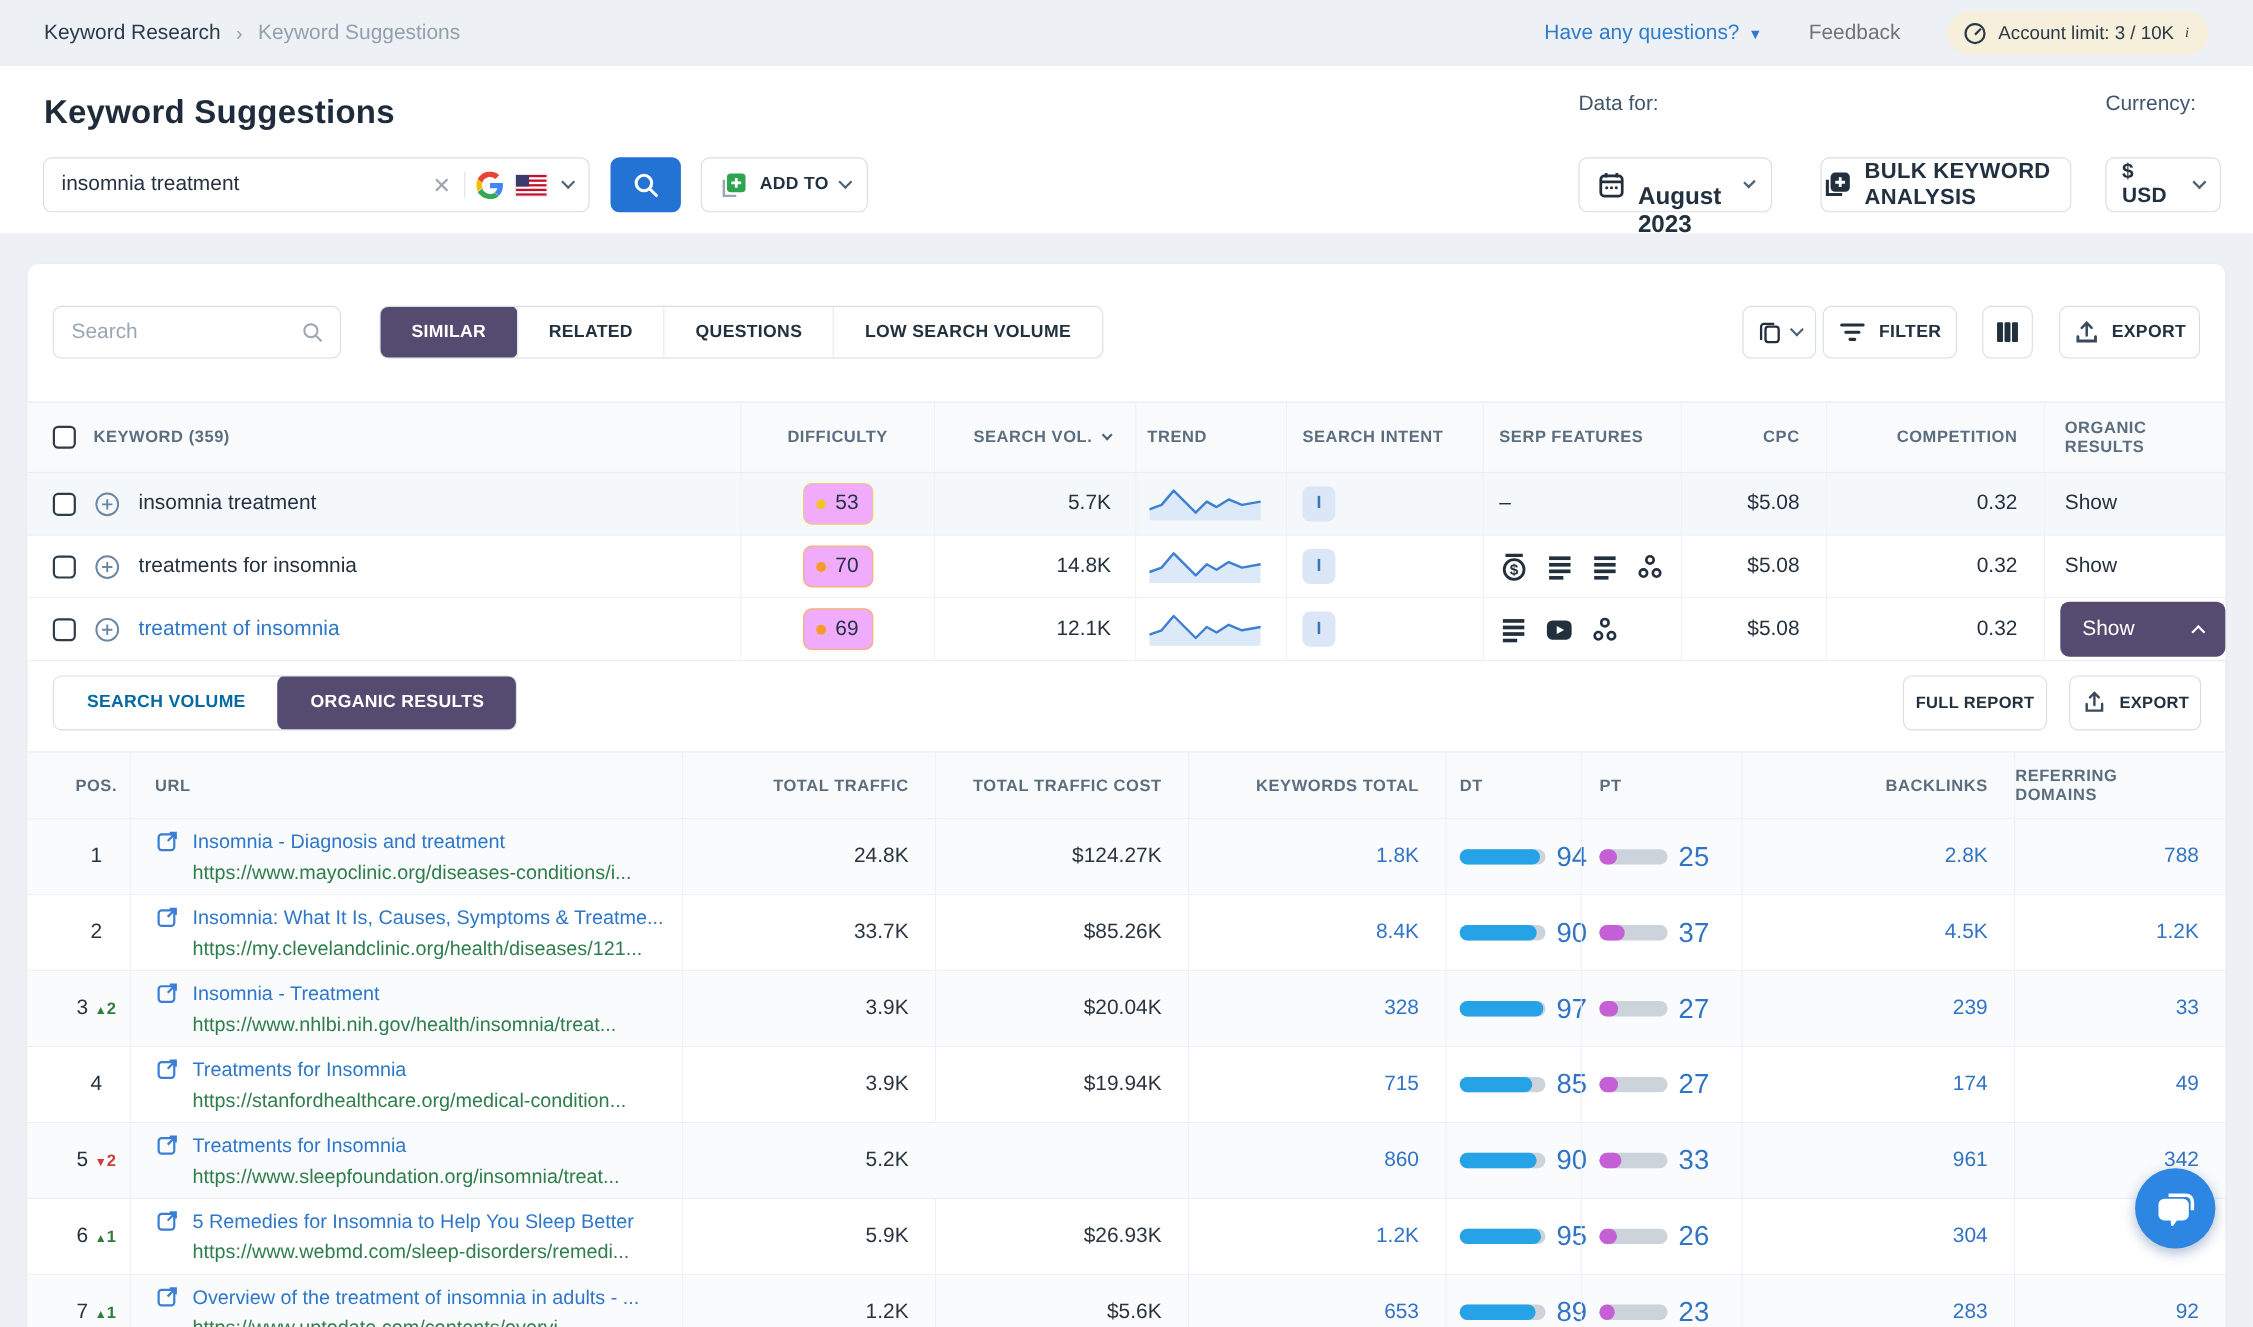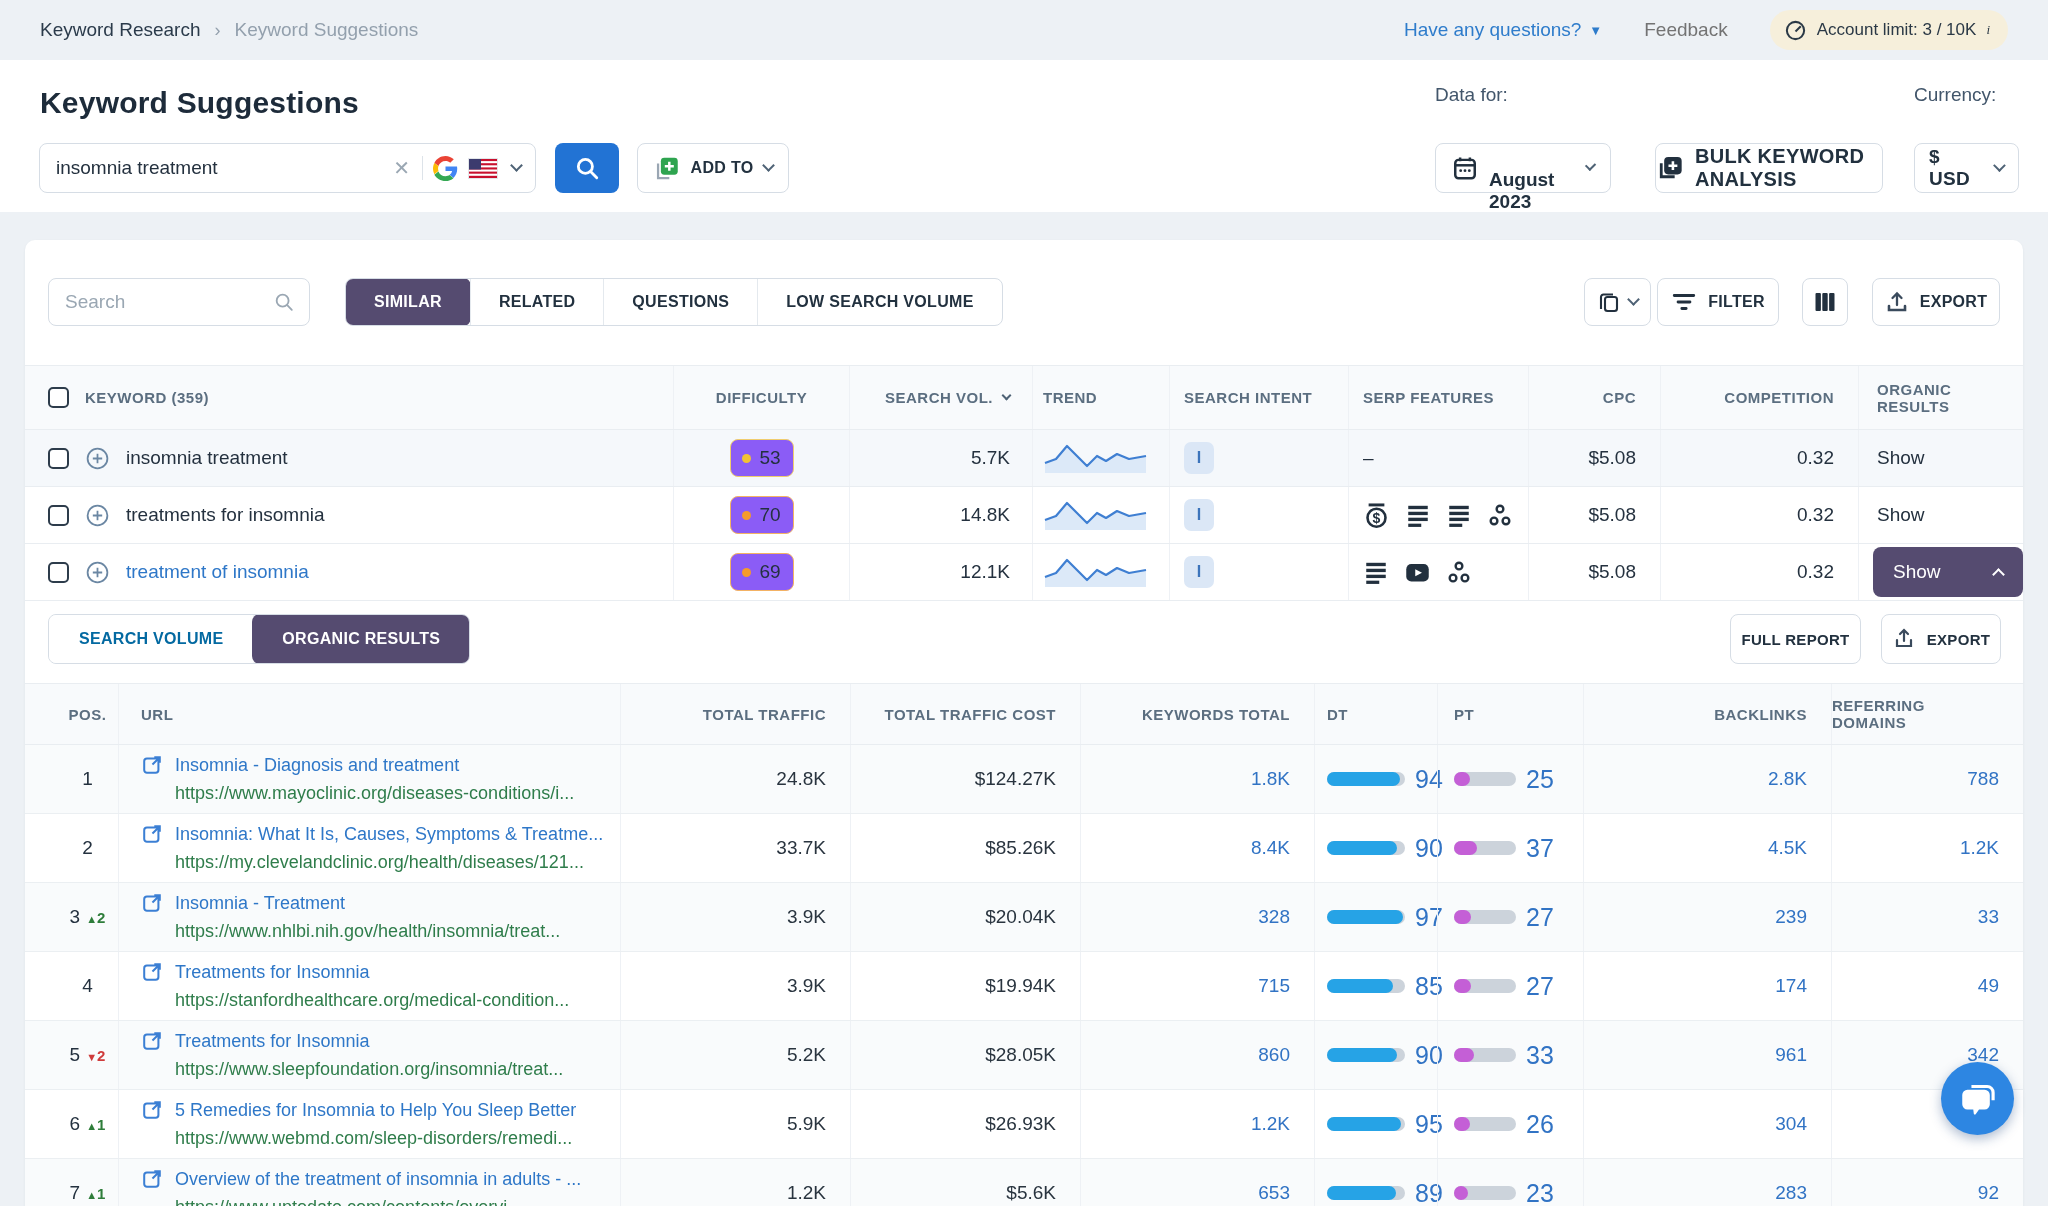--- a/index.html
+++ b/index.html
@@ -33,21 +33,21 @@
           transform:rotate(45deg); margin-top:-5px; }
   .chev.up { transform:rotate(-135deg); margin-top:5px; }
   .kw-input .chev { margin-left:14px; }
   .search-btn { position:absolute; left:555px; top:83px; width:64px; height:50px; background:#2273d4;
                 border-radius:8px; display:flex; align-items:center; justify-content:center; cursor:pointer; }
   .btn { background:#fff; border:1px solid #d6dde5; border-radius:8px; display:flex; align-items:center;
          justify-content:center; gap:11px; font-size:16px; font-weight:bold; color:#22313f; letter-spacing:.3px; cursor:pointer; }
   .addto-btn { position:absolute; left:637px; top:83px; width:152px; height:50px; }
   .field-label { position:absolute; font-size:19px; color:#42566b; }
   .date-dd { position:absolute; left:1435px; top:83px; width:176px; height:50px; justify-content:flex-start; padding:0 16px; }
-  .date-dd .lbl { font-size:19px; letter-spacing:0;margin-top:45px; }
+  .date-dd .lbl { font-size:22px; letter-spacing:0;margin-top:45px; }
   .date-dd .chev { margin-left:auto; }
   .bulk-btn { position:absolute; left:1655px; top:83px; width:228px; height:50px; font-size:20px; }
   .curr-dd { position:absolute; left:1914px; top:83px; width:105px; height:50px; justify-content:flex-start; padding:0 14px; }
   .curr-dd .lbl { font-size:19px; }
   .curr-dd .chev { margin-left:auto; }
 
   
   .card { position:absolute; left:25px; top:240px; width:1998px; height:1030px; background:#fff;
           border-radius:10px; box-shadow:0 1px 3px rgba(30,45,60,.06); }
 
@@ -81,21 +81,21 @@
   .kc-int  { left:1144px; width:179px; padding-left:14px; }
   .kc-serp { left:1323px; width:180px; padding-left:14px; gap:15px; }
   .kc-cpc  { left:1503px; width:132px; justify-content:flex-end; padding-right:24px; }
   .kc-comp { left:1635px; width:198px; justify-content:flex-end; padding-right:24px; }
   .kc-org  { left:1833px; width:165px; padding-left:18px; }
   .krow { position:absolute; left:0; width:1998px; height:57px; border-bottom:1px solid #e9edf1; background:#fff; }
   .krow.hl { background:#f5f8fb; }
   .checkbox { width:21px; height:21px; border:2px solid #2d3c4b; border-radius:5px; background:#fff; flex:0 0 auto; cursor:pointer; }
   .kw-text { font-size:19px; color:#24313f; }
   .kw-text.link { color:#2e77c8; cursor:pointer; }
-  .diff-badge { width:64px; height:38px; border:1.5px solid; border-radius:8px; background:#8b5cf6;
+  .diff-badge { width:64px; height:38px; border:1.5px solid; border-radius:8px; background:#f0abfc;
                 display:flex; align-items:center; justify-content:center; gap:8px; font-size:19px; color:#24313f; }
   .diff-dot { width:9px; height:9px; border-radius:50%; }
   .cell-num { font-size:19px; color:#24313f; }
   .intent-badge { width:30px; height:32px; border-radius:7px; background:#dbe7f6; color:#3c74bb;
                   font-size:16px; font-weight:bold; display:flex; align-items:center; justify-content:center; }
   .show-link { font-size:19px; color:#24313f; cursor:pointer; }
   .show-btn { width:150px; height:50px; background:#554b70; border-radius:8px; color:#fff; display:flex;
               align-items:center; padding:0 20px; font-size:19px; cursor:pointer; margin-left:-4px; }
   .show-btn .chev { margin-left:auto; border-color:#fff; }
 
@@ -782,23 +782,20 @@
                 <path d="M12.5 11.5L20 4M14.5 3.5H20.5V9.5"></path>
               </svg>
             </span>
             <span class="org-title">Treatments for Insomnia</span>
           </div>
           <div class="org-url">https://www.sleepfoundation.org/insomnia/treat...</div>
         </div>
         <div class="cell oc-tt vline">
           <span class="val">5.2K</span>
         </div>
-        <div class="cell oc-cost vline">
-          <span class="val">$28.05K</span>
-        </div>
         <div class="cell oc-kt vline">
           <span class="val blue">860</span>
         </div>
         <div class="cell oc-dt vline">
           <span class="track dt-track">
             <span class="fill" style="width: 90%; background: rgb(38, 163, 230);"></span>
           </span>
           <span class="bar-num">90</span>
         </div>
         <div class="cell oc-pt vline">

